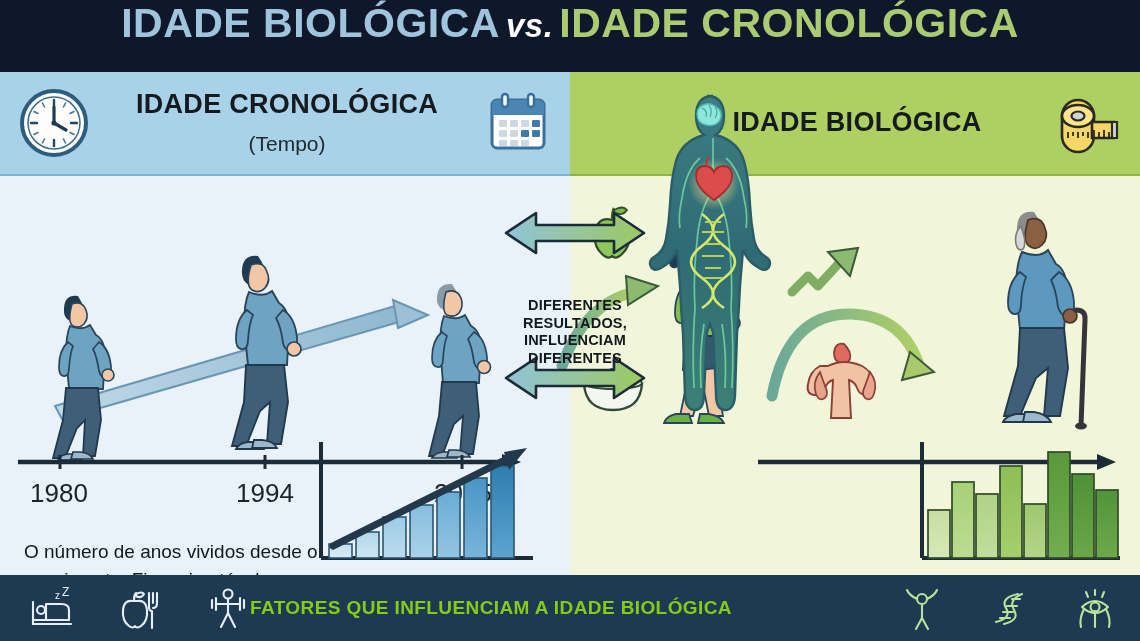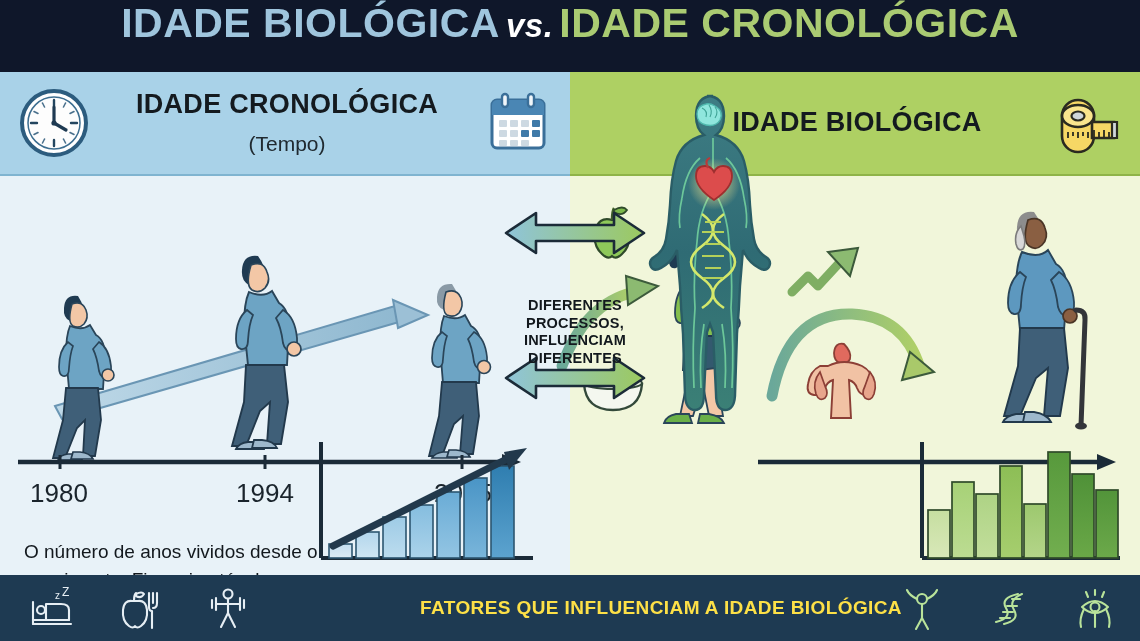--- a/index.html
+++ b/index.html
@@ -75,21 +75,21 @@
   }
 
   
   .bottombar {
     position: absolute; left: 0; top: 575px; width: 1140px; height: 66px;
     background: #1e3a52; display: flex; align-items: center;
   }
   .bb-icons-l { display: flex; align-items: center; gap: 44px; padding-left: 30px; }
   .bb-icons-r { display: flex; align-items: center; gap: 46px; padding-right: 24px; }
   .bb-text {
-    flex: 1; text-align: right; color: #fde047;
+    flex: 1; text-align: left; color: #84cc16;
     font-size: 19px; font-weight: bold; letter-spacing: 0.4px; white-space: nowrap;
   }
   svg { display: block; overflow: visible; }
 </style>
 </head>
 <body>
 
 <div class="page">
 
   <div class="titlebar">
@@ -494,21 +494,21 @@
       <linearGradient id="cag" x1="0" y1="0" x2="1" y2="0">
         <stop offset="0" stop-color="#8fc4da"></stop>
           <stop offset="1" stop-color="#9cc95f"></stop>
       </linearGradient>
     </defs>
     <polygon points="6,28 36,8 36,20 114,20 114,8 144,28 114,48 114,36 36,36 36,48" fill="url(#cag)" stroke="#1b2b38" stroke-width="2.6" stroke-linejoin="round"></polygon>
   </svg>
 
   <div class="center-txt">
     <div>DIFERENTES</div>
-    <div>PROCESSOS,</div>
+    <div>RESULTADOS,</div>
     <div>INFLUENCIAM</div>
     <div>DIFERENTES</div>
   </div>
 
   <svg style="position:absolute;left:500px;top:350px;z-index:5" width="150" height="56" viewBox="0 0 150 56">
     <polygon points="6,28 36,8 36,20 114,20 114,8 144,28 114,48 114,36 36,36 36,48" fill="url(#cag)" stroke="#1b2b38" stroke-width="2.6" stroke-linejoin="round"></polygon>
   </svg>
 
   <div class="bottombar">
     <div class="bb-icons-l">

